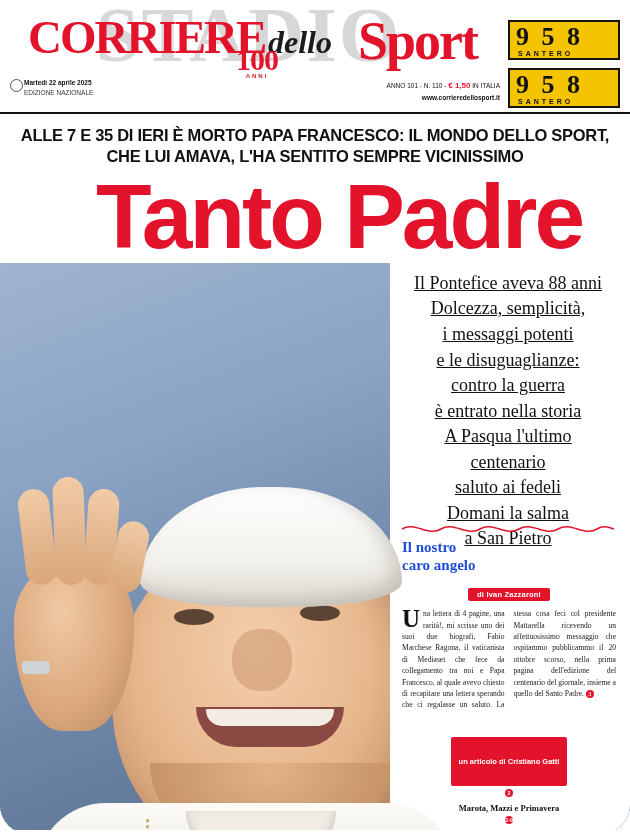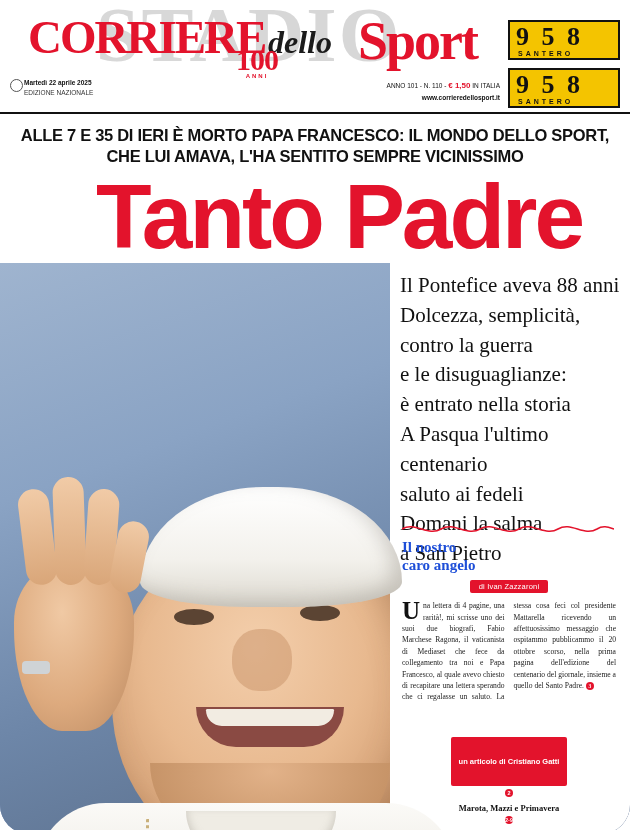--- a/index.html
+++ b/index.html
@@ -398,25 +398,26 @@
     z-index: 7;
   }
 
   
   .summary {
     position: absolute;
     right: 14px;
     top: 8px;
     width: 216px;
     z-index: 6;
-    text-align: left;
-    font-family: "Liberation Serif", serif;
-    font-size: 21px;
+    text-align: center;
+    font-family: "Liberation Serif", serif;
+    font-size: 18px;
     line-height: 1.42;
     color: #111;
+    text-decoration: underline;
   }
   .summary div { white-space: nowrap; }
 
   
   .wave {
     position: absolute;
     right: 16px;
     top: 258px;
     width: 212px;
     height: 16px;
@@ -434,27 +435,27 @@
   .comment h2 {
     margin: 0;
     text-align: left;
     font-family: "Liberation Serif", serif;
     font-weight: bold;
     font-size: 15px;
     line-height: 1.18;
     color: #1d4ed8;
   }
   .byline {
-    margin: 6px auto 7px auto;
+    margin: 14px auto 7px auto;
     display: block;
     width: fit-content;
     background: #e3132c;
     color: #fff;
     font-size: 7.5px;
-    font-weight: normal;
+    font-weight: bold;
     padding: 2px 9px;
     border-radius: 2px;
     letter-spacing: 0.2px;
   }
   .comment-body {
     font-family: "Liberation Serif", serif;
     font-size: 7.6px;
     line-height: 1.5;
     text-align: justify;
     color: #1a1a1a;
@@ -593,22 +594,23 @@
       <div class="finger f3"></div>
       <div class="finger f4"></div>
       <div class="ring"></div>
     </div>
 
     <div class="white-col"></div>
 
     <div class="summary">
       <div>Il Pontefice aveva 88 anni</div>
       <div>Dolcezza, semplicità,</div>
+      <div>i messaggi potenti</div>
+      <div>e le disuguaglianze:</div>
       <div>contro la guerra</div>
-      <div>e le disuguaglianze:</div>
       <div>è entrato nella storia</div>
       <div>A Pasqua l'ultimo</div>
       <div>centenario</div>
       <div>saluto ai fedeli</div>
       <div>Domani la salma</div>
       <div>a San Pietro</div>
     </div>
 
     <svg class="wave" viewBox="0 0 212 16" preserveAspectRatio="none">
       <path d="M0,8 C13,0 26,16 39,8 C52,0 65,16 78,8 C91,0 104,16 117,8 C130,0 143,16 156,8 C169,0 182,16 195,8 C201,4 206,6 212,8" fill="none" stroke="#e3132c" stroke-width="1.6"></path>

